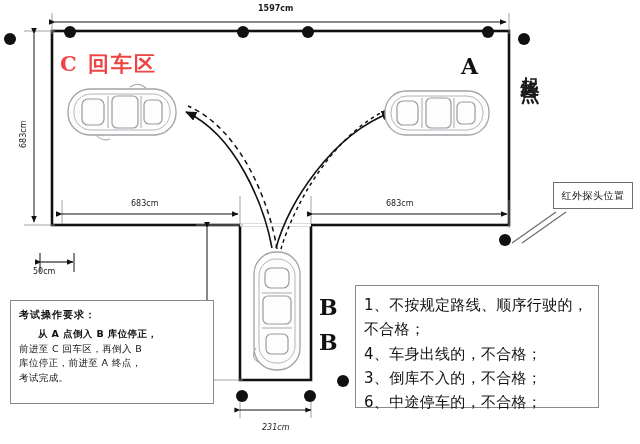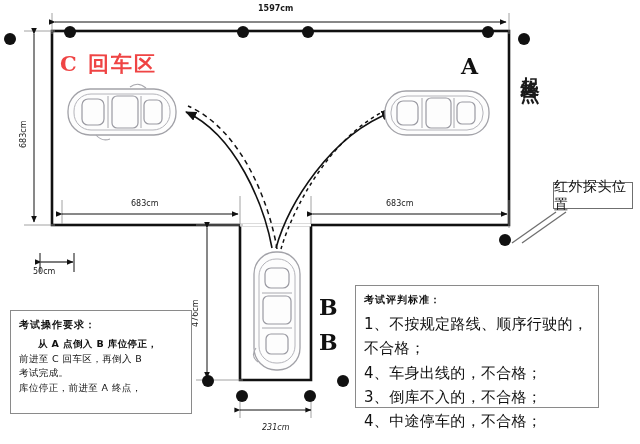--- a/index.html
+++ b/index.html
@@ -60,21 +60,21 @@
   .indent{text-indent:2em;font-weight:bold;}
 
   .crit-line{font-size:15px;line-height:1.62;color:#111;letter-spacing:.3px;}
 
   .tag-box{
     position:absolute;
     border:1px solid #6f6f6f;
     background:#fff;
     box-sizing:border-box;
     display:flex;align-items:center;justify-content:center;
-    font-size:14px;letter-spacing:.5px;color:#111;
+    font-size:10px;letter-spacing:.5px;color:#111;
   }
 </style>
 </head>
 <body>
 
 <div id="stage">
 
   <svg id="svgroot" width="640" height="444" viewBox="0 0 640 444">
 
     <defs>
@@ -222,33 +222,32 @@
   <div class="lbl dim-v" style="left:192px;top:327px;">476cm</div>
 
   <div class="lbl dim" style="left:262px;top:424px;font-style:italic;">231cm</div>
 
   <div class="lbl dim" style="left:33px;top:268px;">50cm</div>
 
   <div class="tag-box" style="left:553px;top:182px;width:80px;height:27px;">
     <span>红外探头位置</span>
   </div>
 
-  <div class="note" style="left:10px;top:300px;width:182px;height:104px;margin-top:10px;">
+  <div class="note" style="left:10px;top:300px;width:204px;height:104px;">
     <div class="note-title">考试操作要求：</div>
     <div class="note-body">
       <p class="indent">从 A 点倒入 B 库位停正，</p>
       <p>前进至 C 回车区，再倒入 B</p>
+      <p>库位停正，前进至 A 终点，</p>
       <p>考试完成。</p>
-      <p>库位停正，前进至 A 终点，</p>
     </div>
   </div>
 
   <div class="note" style="left:355px;top:285px;width:244px;height:123px;">
-    <div class="note-title">考试评判标准：</div>
     <div class="note-body">
       <p class="crit-line">1、不按规定路线、顺序行驶的，不合格；</p>
       <p class="crit-line">4、车身出线的，不合格；</p>
       <p class="crit-line">3、倒库不入的，不合格；</p>
-      <p class="crit-line">4、中途停车的，不合格；</p>
+      <p class="crit-line">6、中途停车的，不合格；</p>
     </div>
   </div>
 
 </div>
 
 </body></html>

